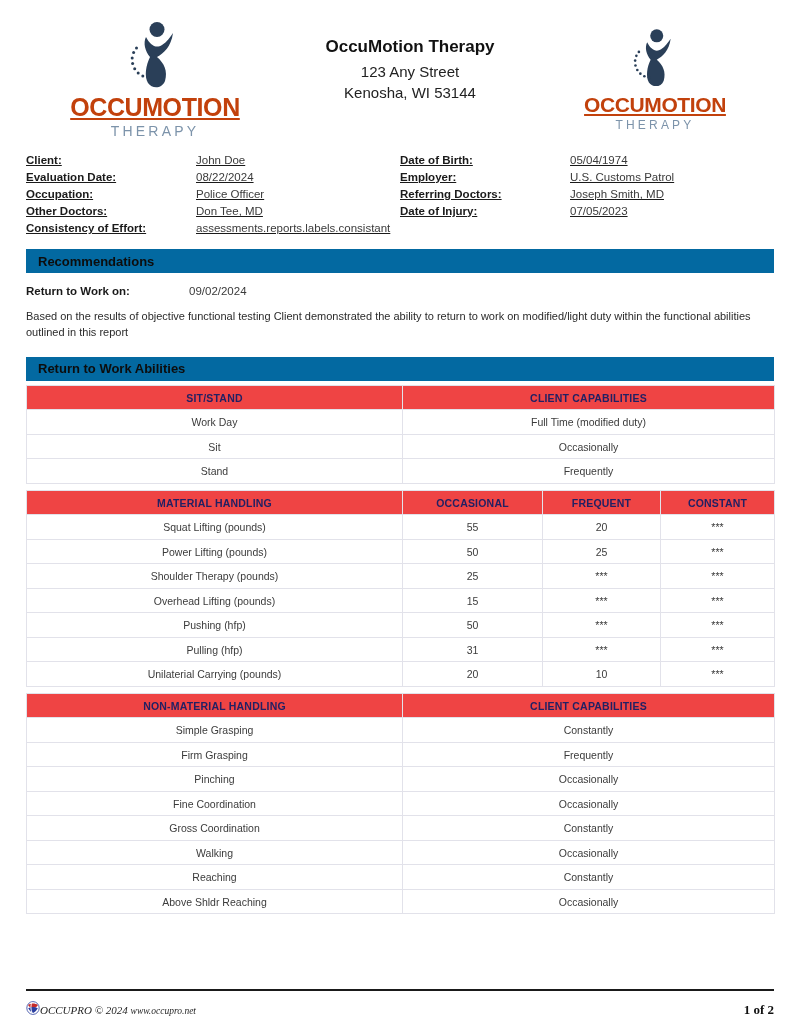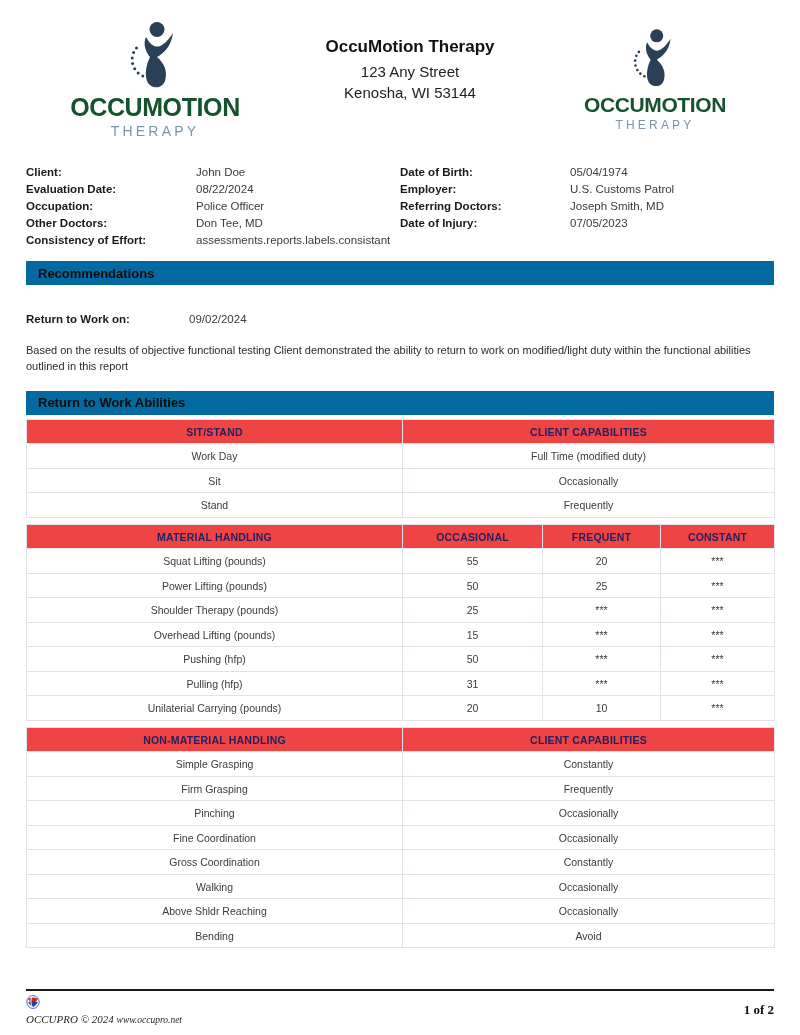--- a/index.html
+++ b/index.html
@@ -28,23 +28,24 @@
     display: flex;
     flex-direction: column;
     align-items: center;
     width: 190px;
   }
   .logo-block.small { width: 170px; }
   .logo-mark { margin-bottom: 2px; }
   .logo-word {
     font-family: "Liberation Sans", sans-serif;
     font-weight: bold;
-    color: #14532d;
+    color: #c2410c;
     letter-spacing: -0.4px;
     line-height: 1;
+    text-decoration: underline;
   }
   .logo-block .logo-word { font-size: 25px; }
   .logo-block.small .logo-word { font-size: 21px; }
   .logo-sub {
     font-family: "Liberation Sans", sans-serif;
     color: #7c93aa;
     letter-spacing: 3.2px;
     line-height: 1;
     margin-top: 4px;
   }
@@ -65,21 +66,22 @@
   .practice-line {
     font-size: 15px;
     color: #222;
     line-height: 1.35;
   }
 
   
   .client-info {
     display: flex;
     padding: 0 26px;
-    margin-top: 14px;
+    margin-top: 2px;
+    text-decoration: underline;
   }
   .info-col { width: 50%; }
   .info-row {
     display: flex;
     font-size: 11.5px;
     line-height: 17px;
   }
   .info-label {
     width: 170px;
     font-weight: bold;
@@ -99,29 +101,29 @@
     font-size: 13px;
     font-weight: bold;
     color: #0d0d0d;
   }
   .banner-wrap { margin-top: 12px; }
 
   
   .rtw {
     display: flex;
     padding: 0 26px;
-    margin-top: 28px;
+    margin-top: 12px;
     font-size: 11.5px;
   }
   .rtw-label { width: 163px; font-weight: bold; }
   .rtw-value { color: #3a3a3a; }
 
   .narrative {
     padding: 0 26px;
-    margin-top: 18px;
+    margin-top: 12px;
     font-size: 11px;
     color: #2b2b2b;
     line-height: 1.45;
     max-width: 790px;
   }
 
   
   .tbl {
     margin: 0 26px;
     border-collapse: collapse;
@@ -169,22 +171,22 @@
     left: 26px;
     right: 26px;
     bottom: 14px;
     height: 22px;
     display: flex;
     align-items: center;
     justify-content: space-between;
   }
   .footer-left {
     display: flex;
+    align-items: center;
     gap: 0;
-    flex-direction: column;
   }
   .footer-text {
     font-family: "Liberation Serif", serif;
     font-style: italic;
     font-size: 11px;
     color: #1f1f1f;
   }
   .footer-text .url { font-size: 9.5px; }
   .footer-page {
     font-family: "Liberation Serif", serif;
@@ -430,26 +432,26 @@
       </tr>
       <tr>
         <td>Gross Coordination</td>
         <td>Constantly</td>
       </tr>
       <tr>
         <td>Walking</td>
         <td>Occasionally</td>
       </tr>
       <tr>
+        <td>Reaching</td>
+        <td>Constantly</td>
+      </tr>
+      <tr>
         <td>Above Shldr Reaching</td>
         <td>Occasionally</td>
-      </tr>
-      <tr>
-        <td>Bending</td>
-        <td>Avoid</td>
       </tr>
     </tbody>
   </table>
 
 </div>
 
 <div class="footer-rule"></div>
 <div class="footer">
   <div class="footer-left">
     <span>

